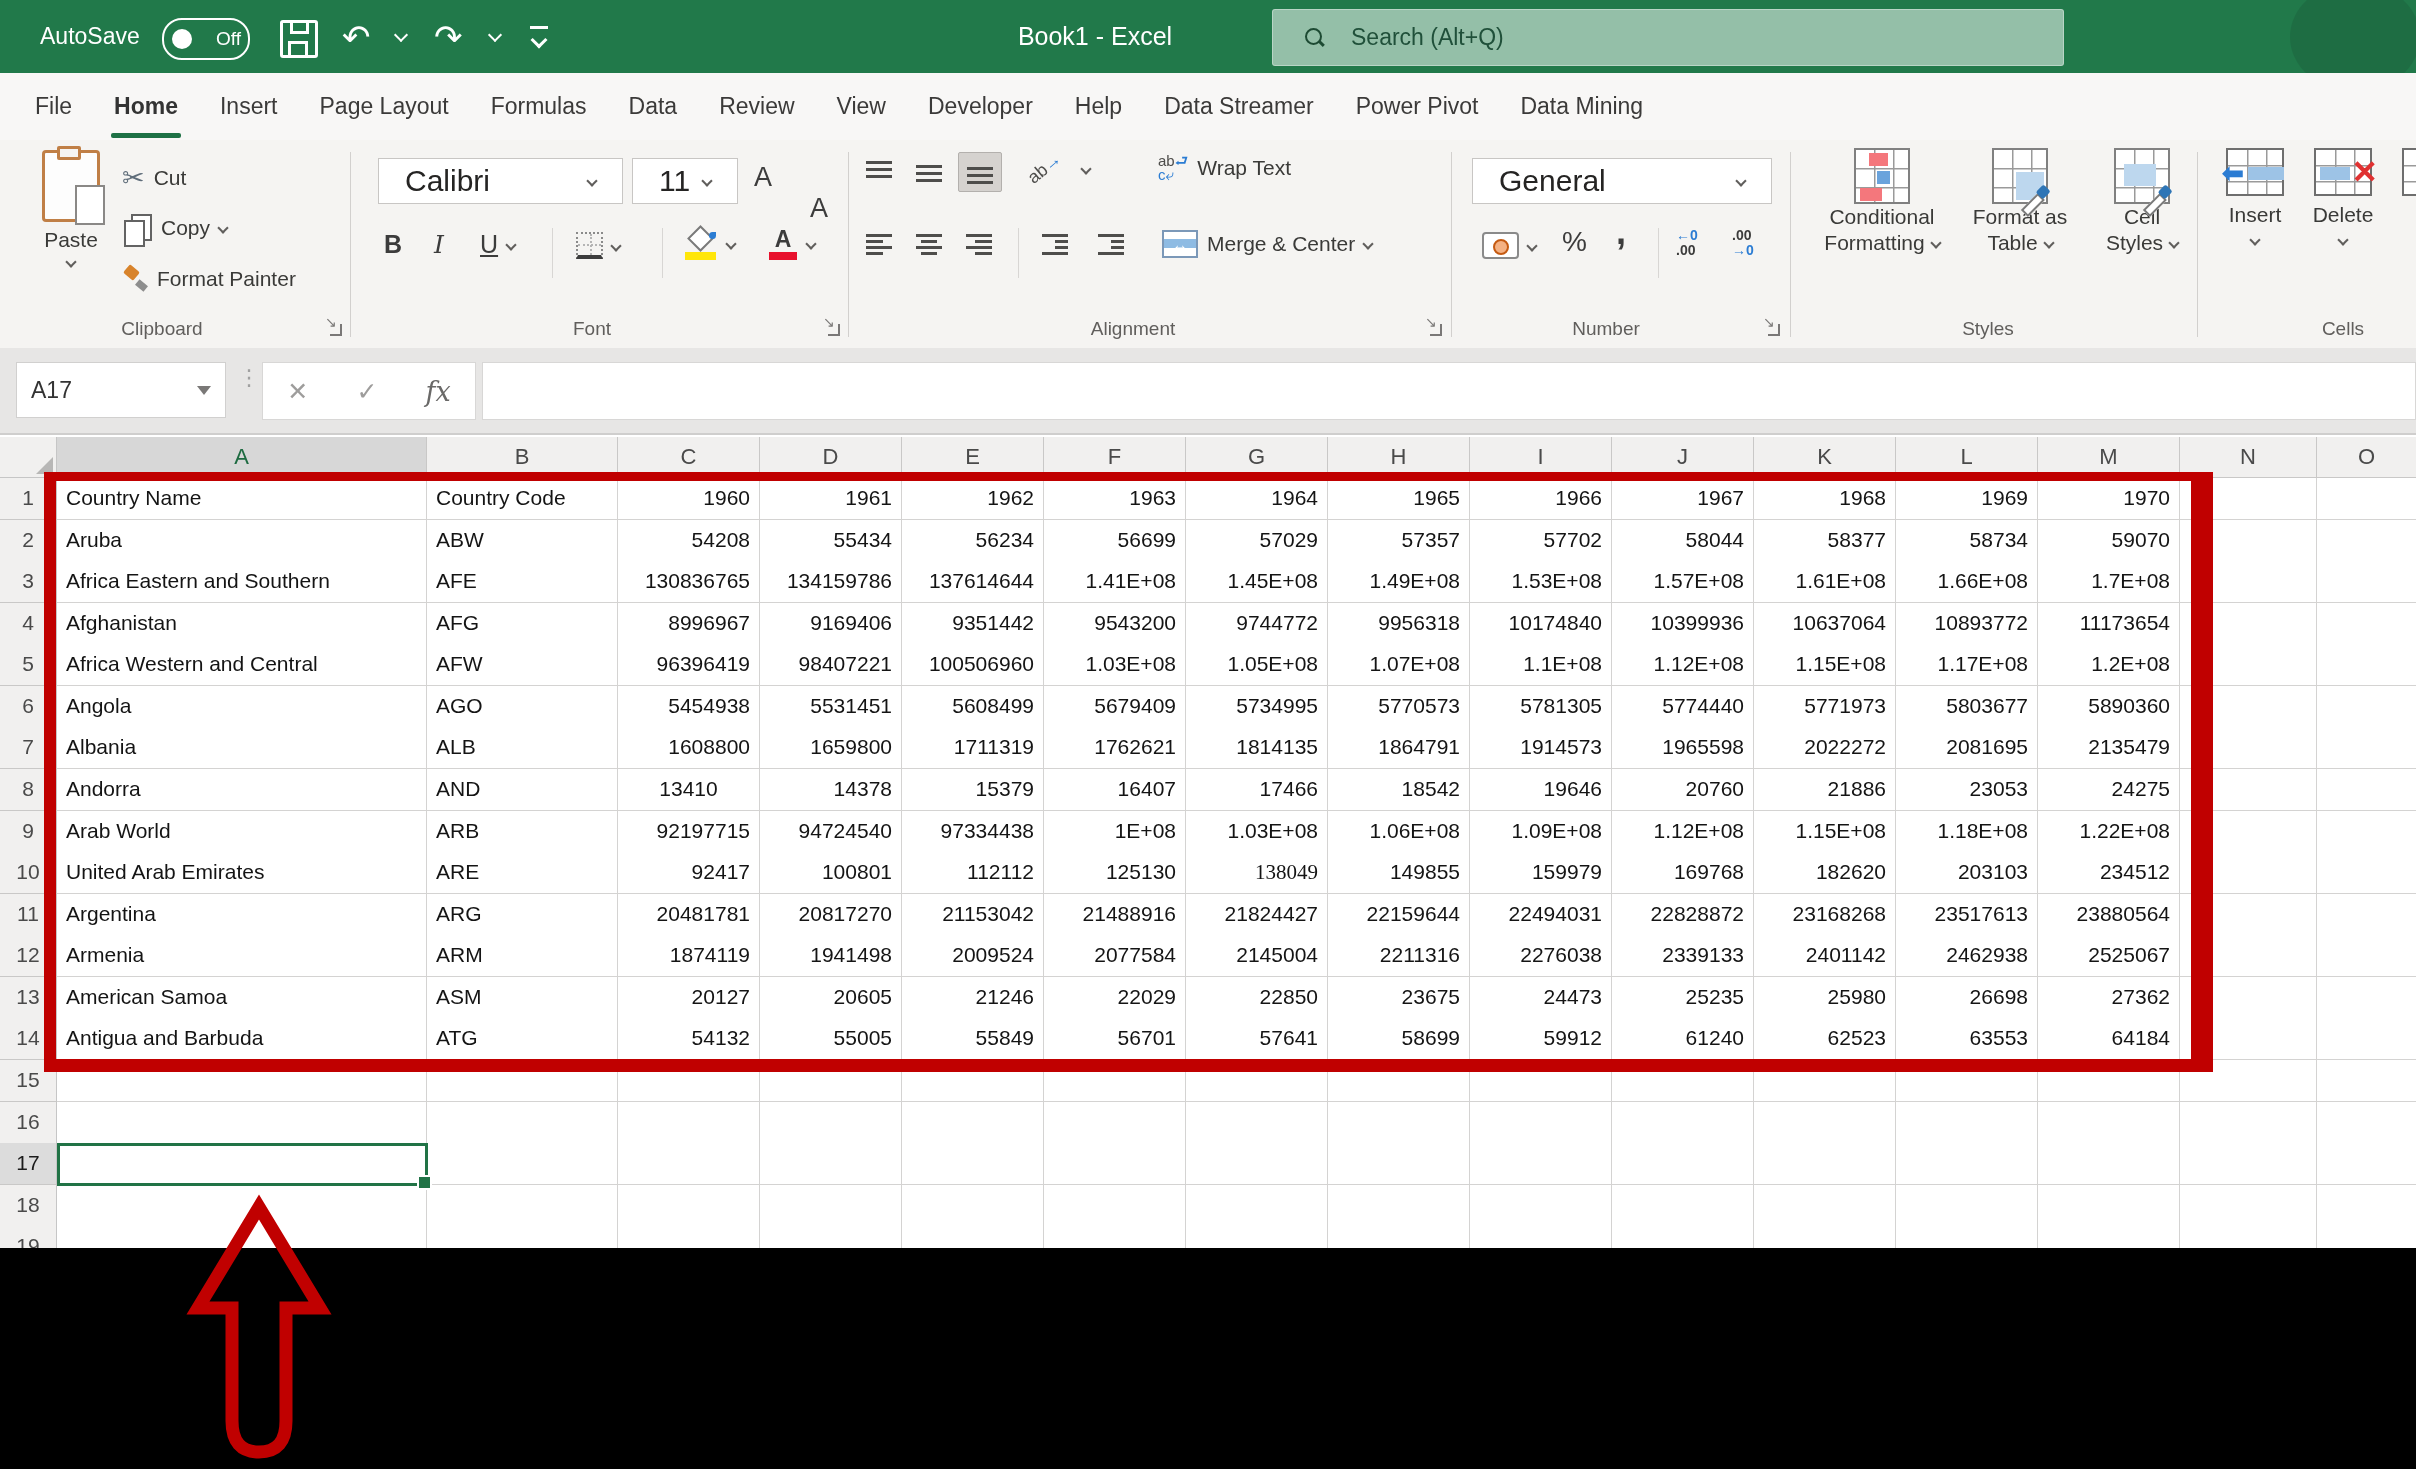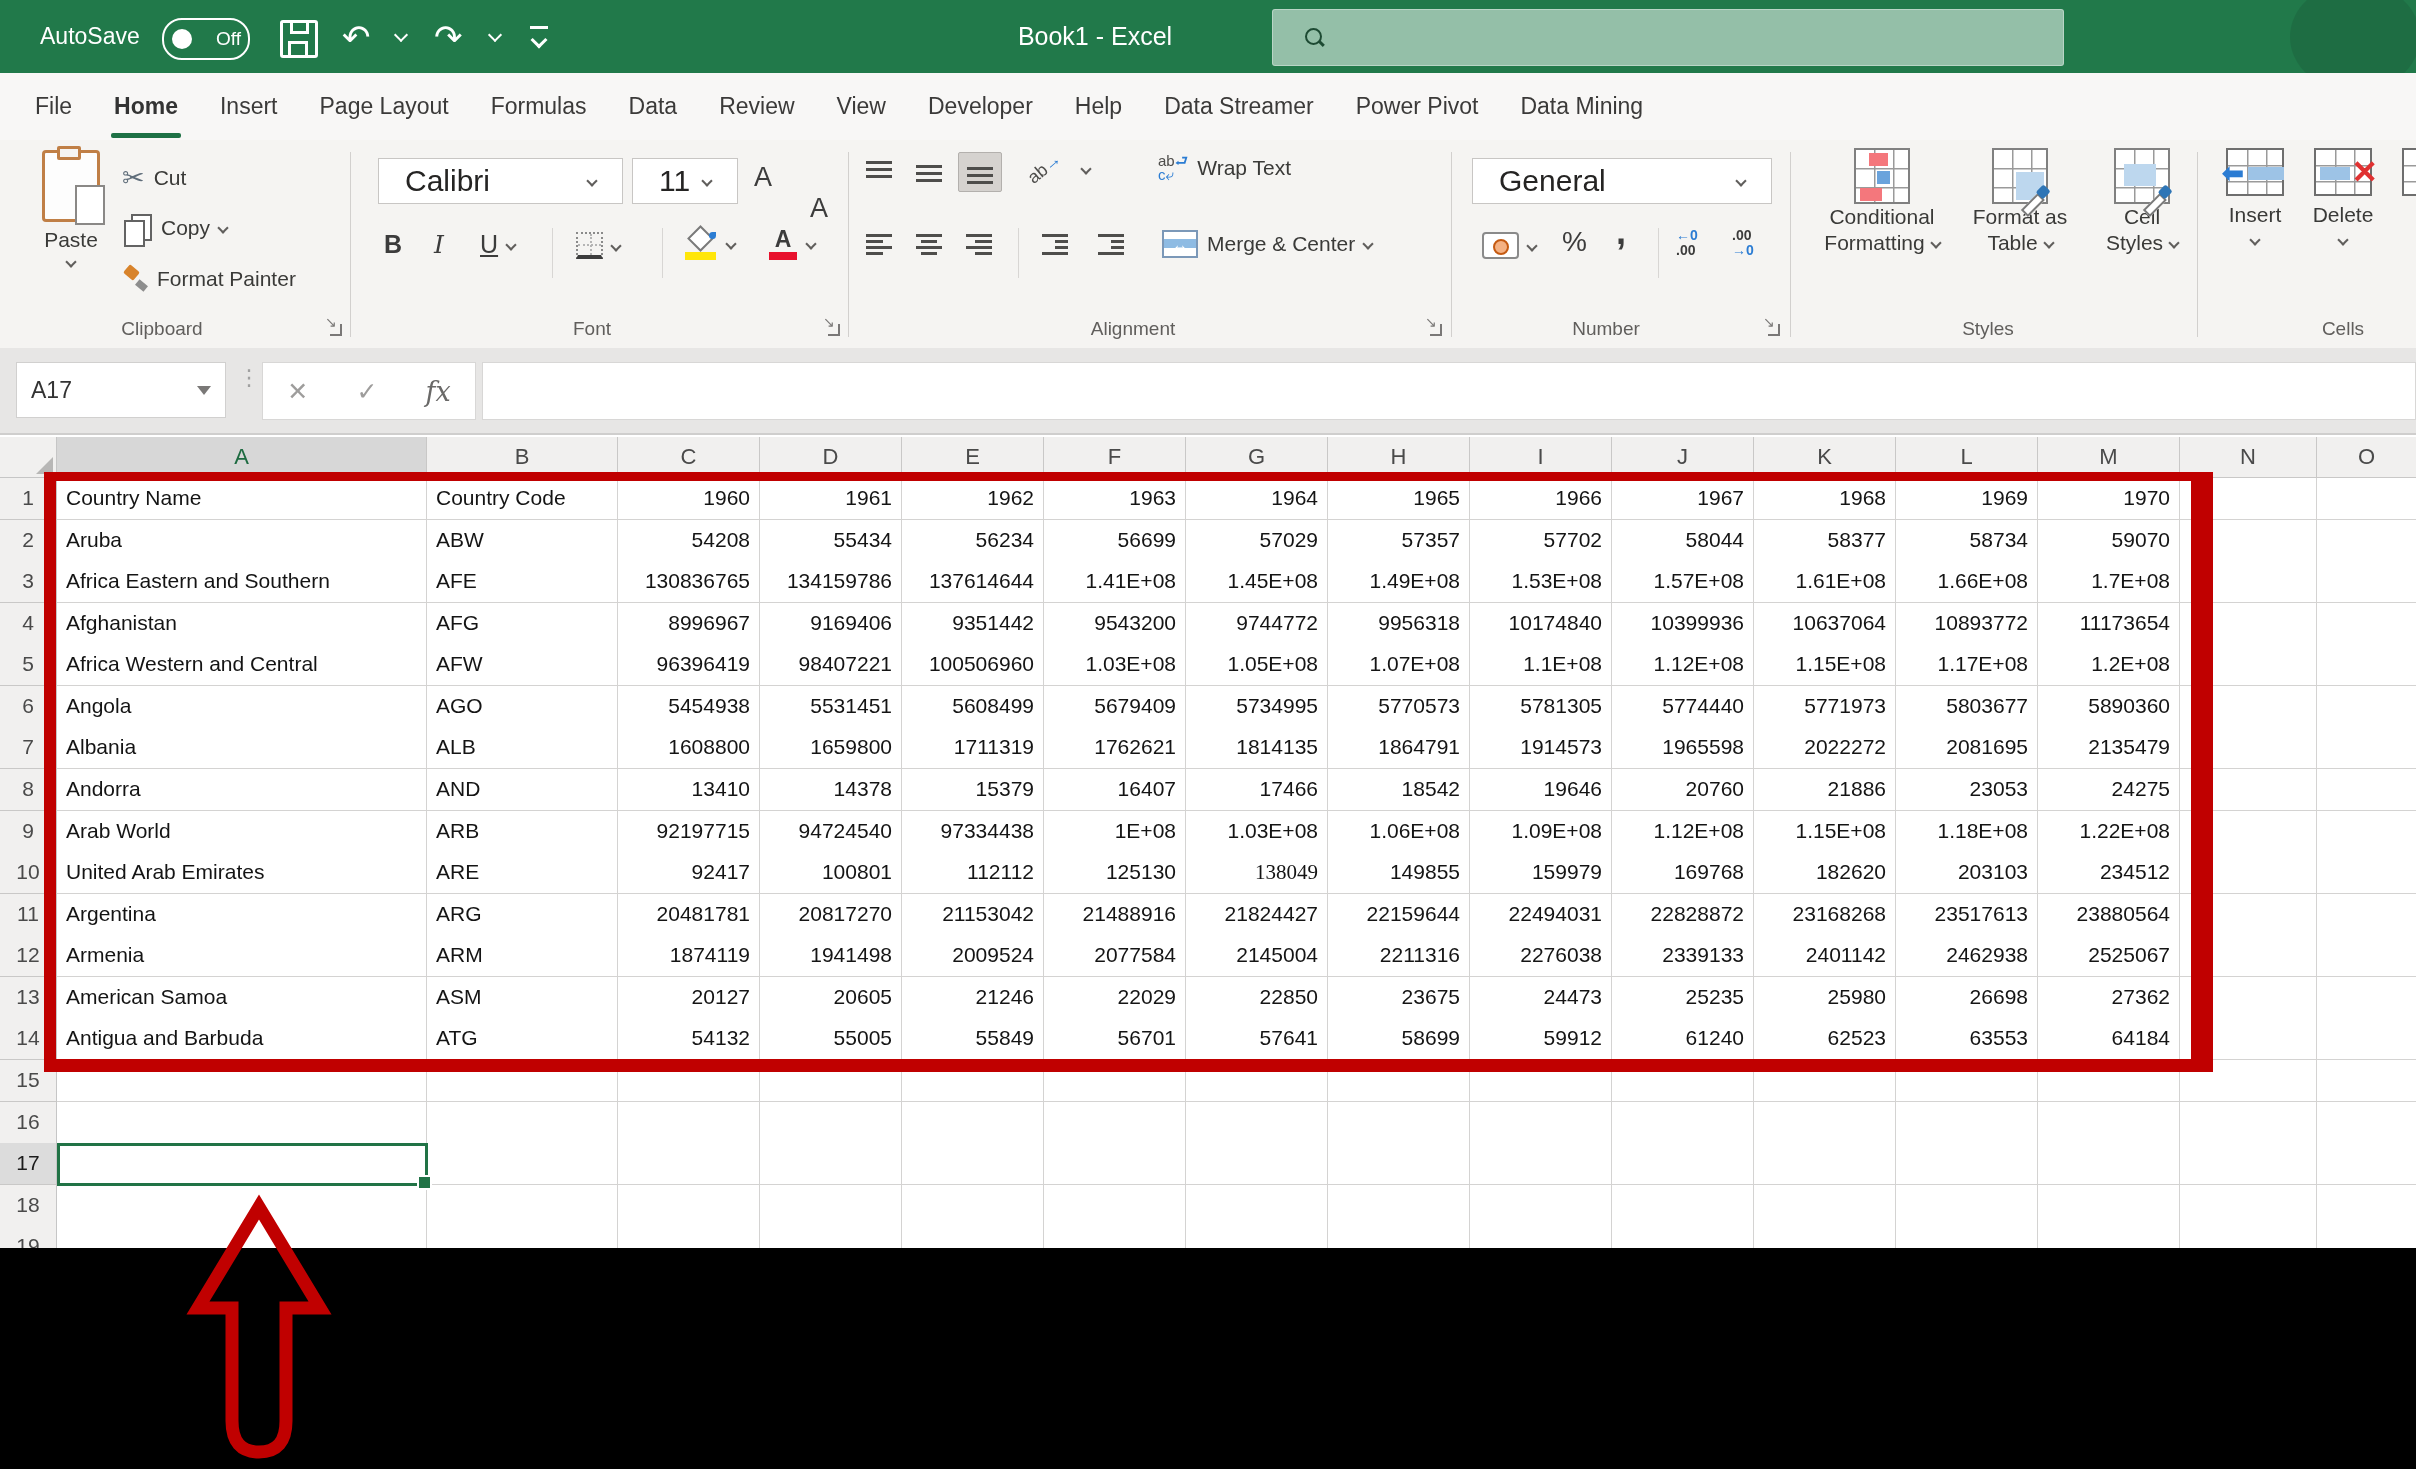--- a/index.html
+++ b/index.html
@@ -160,20 +160,21 @@
     </div>
     <div class="floppy"></div>
     <div class="qa-glyph" style="left:342px;">↶</div>
     <span class="qa-cv cv" style="left:396px;"></span>
     <div class="qa-glyph" style="left:434px;">↷</div>
     <span class="qa-cv cv" style="left:490px;"></span>
     <div class="qa-custom"></div>
     <div class="doc-title">Book1  -  Excel</div>
     <div class="search-pill">
       <span class="mag"></span>
+      <input class="search-input" readonly="" placeholder="Search (Alt+Q)" style="">
     </div>
     <div class="avatar"></div>
   </div>
 
   <div class="tabrow" id="tabrow">
       <div class="tab">File</div>
       <div class="tab active">Home</div>
       <div class="tab">Insert</div>
       <div class="tab">Page Layout</div>
       <div class="tab">Formulas</div>
@@ -583,21 +584,21 @@
         <div class="cell num" style="left: 1328px; width: 142px; top: 290px; height: 42px; line-height: 40px;">1864791</div>
         <div class="cell num" style="left: 1470px; width: 142px; top: 290px; height: 42px; line-height: 40px;">1914573</div>
         <div class="cell num" style="left: 1612px; width: 142px; top: 290px; height: 42px; line-height: 40px;">1965598</div>
         <div class="cell num" style="left: 1754px; width: 142px; top: 290px; height: 42px; line-height: 40px;">2022272</div>
         <div class="cell num" style="left: 1896px; width: 142px; top: 290px; height: 42px; line-height: 40px;">2081695</div>
         <div class="cell num" style="left: 2038px; width: 142px; top: 290px; height: 42px; line-height: 40px;">2135479</div>
         <div class="cell num" style="left: 2180px; width: 137px; top: 290px; height: 42px; line-height: 40px;"></div>
         <div class="cell num" style="left: 2317px; width: 100px; top: 290px; height: 42px; line-height: 40px;"></div>
         <div class="cell txt" style="left: 57px; width: 370px; top: 332px; height: 42px; line-height: 40px;">Andorra</div>
         <div class="cell txt" style="left: 427px; width: 191px; top: 332px; height: 42px; line-height: 40px;">AND</div>
-        <div class="cell num" style="left: 618px; width: 142px; top: 332px; height: 42px; line-height: 40px;">13410</div>
+        <div class="cell num" style="left: 618px; width: 142px; top: 332px; height: 42px; line-height: 40px; text-align: center;">13410</div>
         <div class="cell num" style="left: 760px; width: 142px; top: 332px; height: 42px; line-height: 40px;">14378</div>
         <div class="cell num" style="left: 902px; width: 142px; top: 332px; height: 42px; line-height: 40px;">15379</div>
         <div class="cell num" style="left: 1044px; width: 142px; top: 332px; height: 42px; line-height: 40px;">16407</div>
         <div class="cell num" style="left: 1186px; width: 142px; top: 332px; height: 42px; line-height: 40px;">17466</div>
         <div class="cell num" style="left: 1328px; width: 142px; top: 332px; height: 42px; line-height: 40px;">18542</div>
         <div class="cell num" style="left: 1470px; width: 142px; top: 332px; height: 42px; line-height: 40px;">19646</div>
         <div class="cell num" style="left: 1612px; width: 142px; top: 332px; height: 42px; line-height: 40px;">20760</div>
         <div class="cell num" style="left: 1754px; width: 142px; top: 332px; height: 42px; line-height: 40px;">21886</div>
         <div class="cell num" style="left: 1896px; width: 142px; top: 332px; height: 42px; line-height: 40px;">23053</div>
         <div class="cell num" style="left: 2038px; width: 142px; top: 332px; height: 42px; line-height: 40px;">24275</div>

